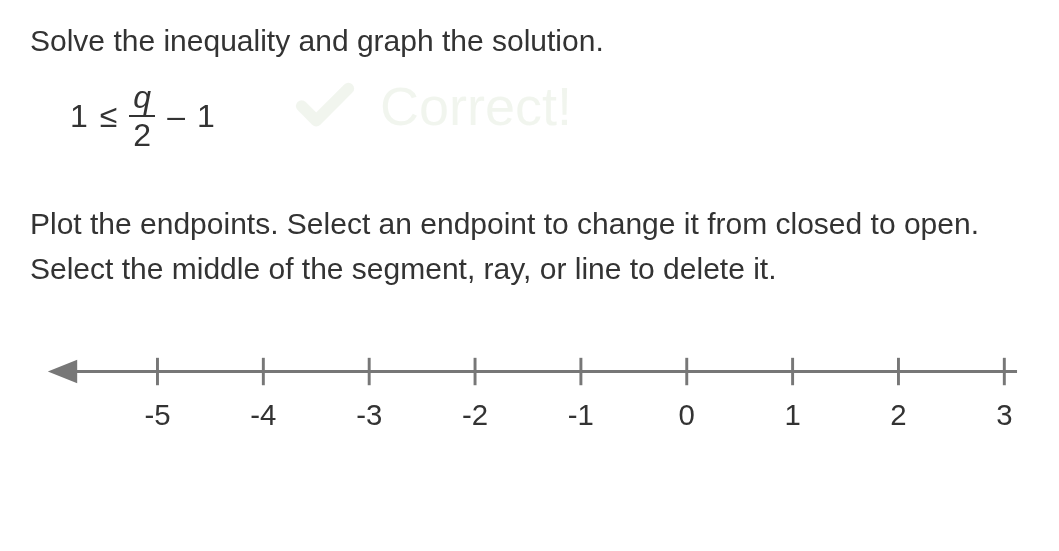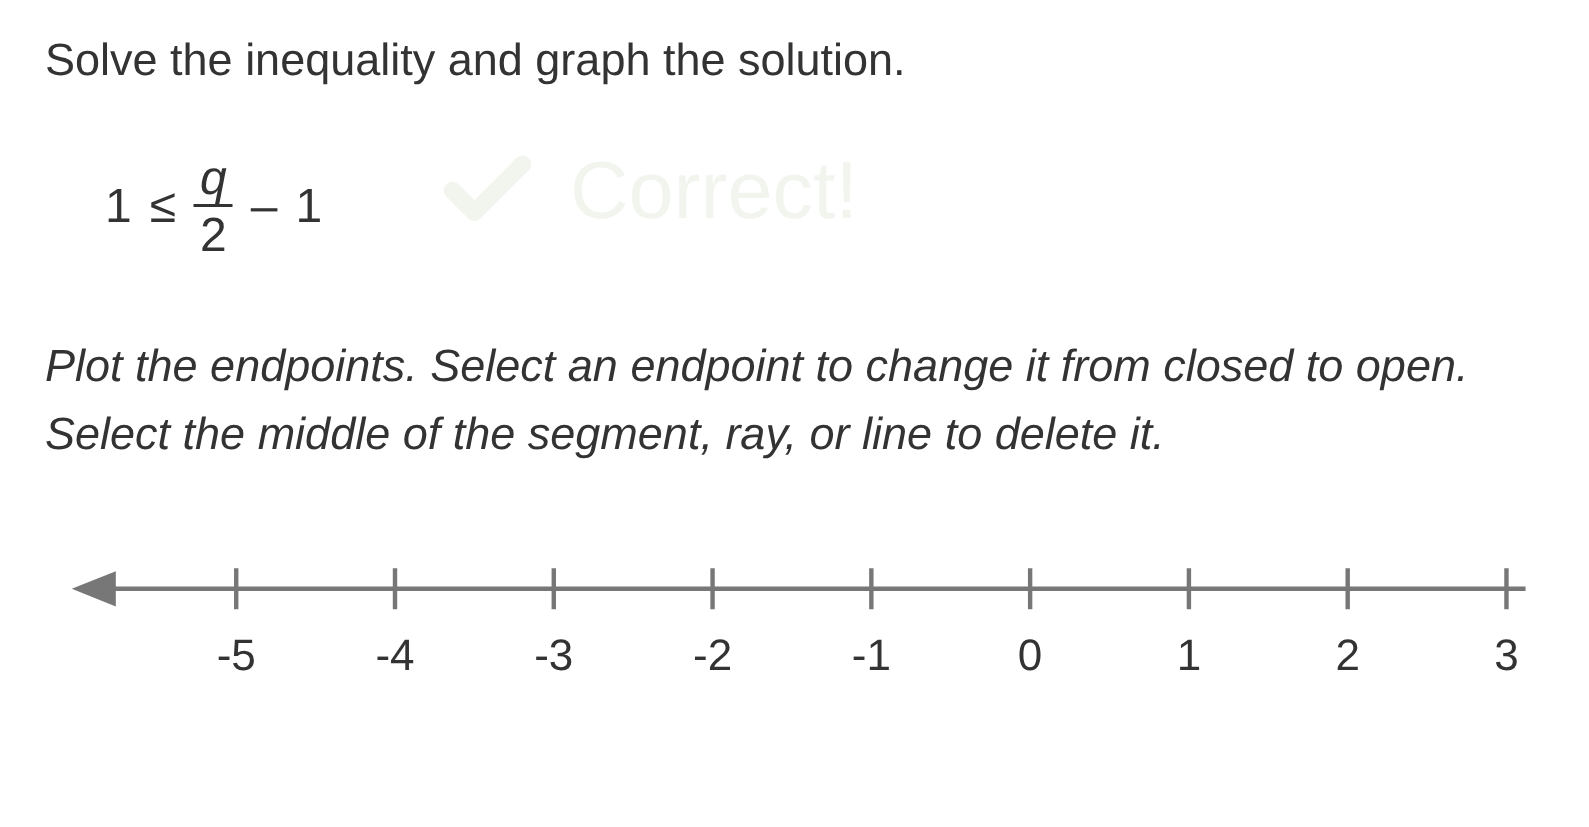--- a/index.html
+++ b/index.html
@@ -11,21 +11,21 @@
       font-family: Verdana, Arial, sans-serif;
       background: #ffffff;
       width: 1059px;
       height: 551px;
       padding: 20px 30px;
       color: #333333;
     }
     .prompt {
       font-size: 30px;
       color: #333333;
-      margin-bottom: 40px;
+      margin-bottom: 19px;
       line-height: 1.4;
     }
     .inequality-row {
       display: flex;
       align-items: center;
       margin-bottom: 50px;
       padding-left: 40px;
       position: relative;
     }
     .inequality {
@@ -66,21 +66,20 @@
     .checkmark svg {
       width: 100%;
       height: 100%;
     }
     .feedback-text {
       font-size: 54px;
       color: #5a8a3a;
       font-weight: 400;
     }
     .instructions {
-      font-style: italic;
       font-size: 30px;
       color: #333333;
       line-height: 1.5;
       margin-bottom: 50px;
     }
     .number-line-container {
       width: 100%;
       padding: 0 10px;
     }
     .number-line-svg {

